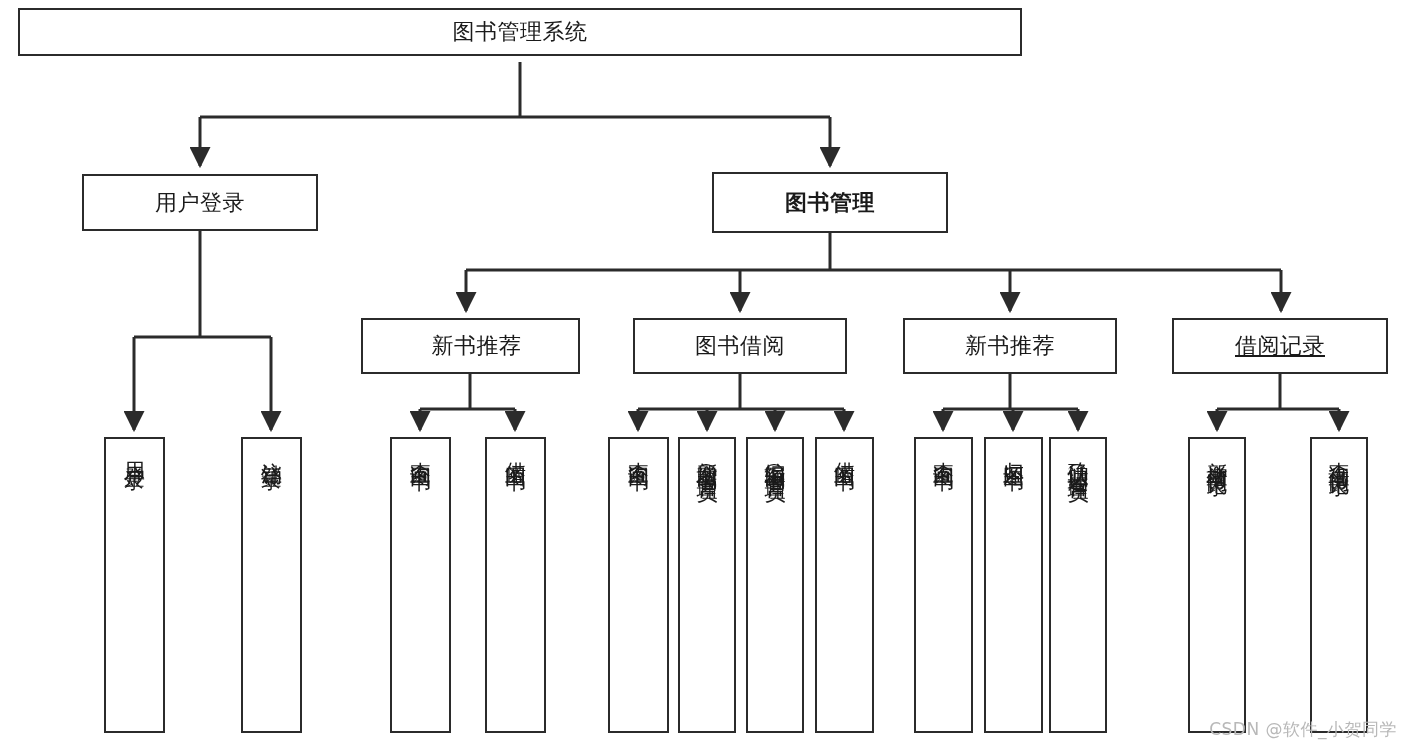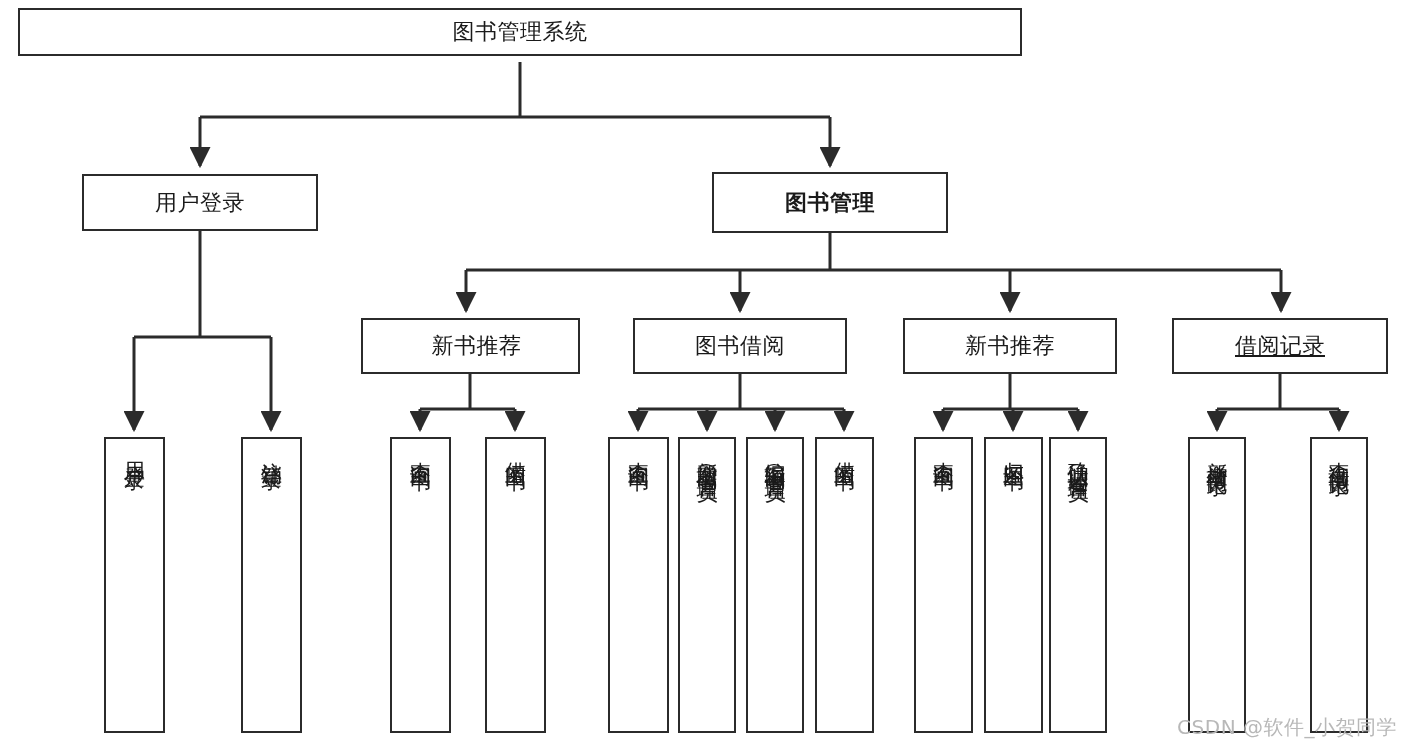--- a/index.html
+++ b/index.html
@@ -59,21 +59,21 @@
     text-orientation: upright;
     font-size: 21px;
     line-height: 1.05;
     letter-spacing: 3px;
     white-space: nowrap;
   }
   #watermark {
     position: absolute;
     right: 8px;
     bottom: 6px;
-    font-size: 20px;
+    font-size: 17px;
     color: #b8b8b8;
     letter-spacing: 0.5px;
     white-space: nowrap;
     font-family: "DejaVu Sans", "Liberation Sans", sans-serif;
   }
 </style>
 </head>
 <body>
 
 <div id="diagram-root">

